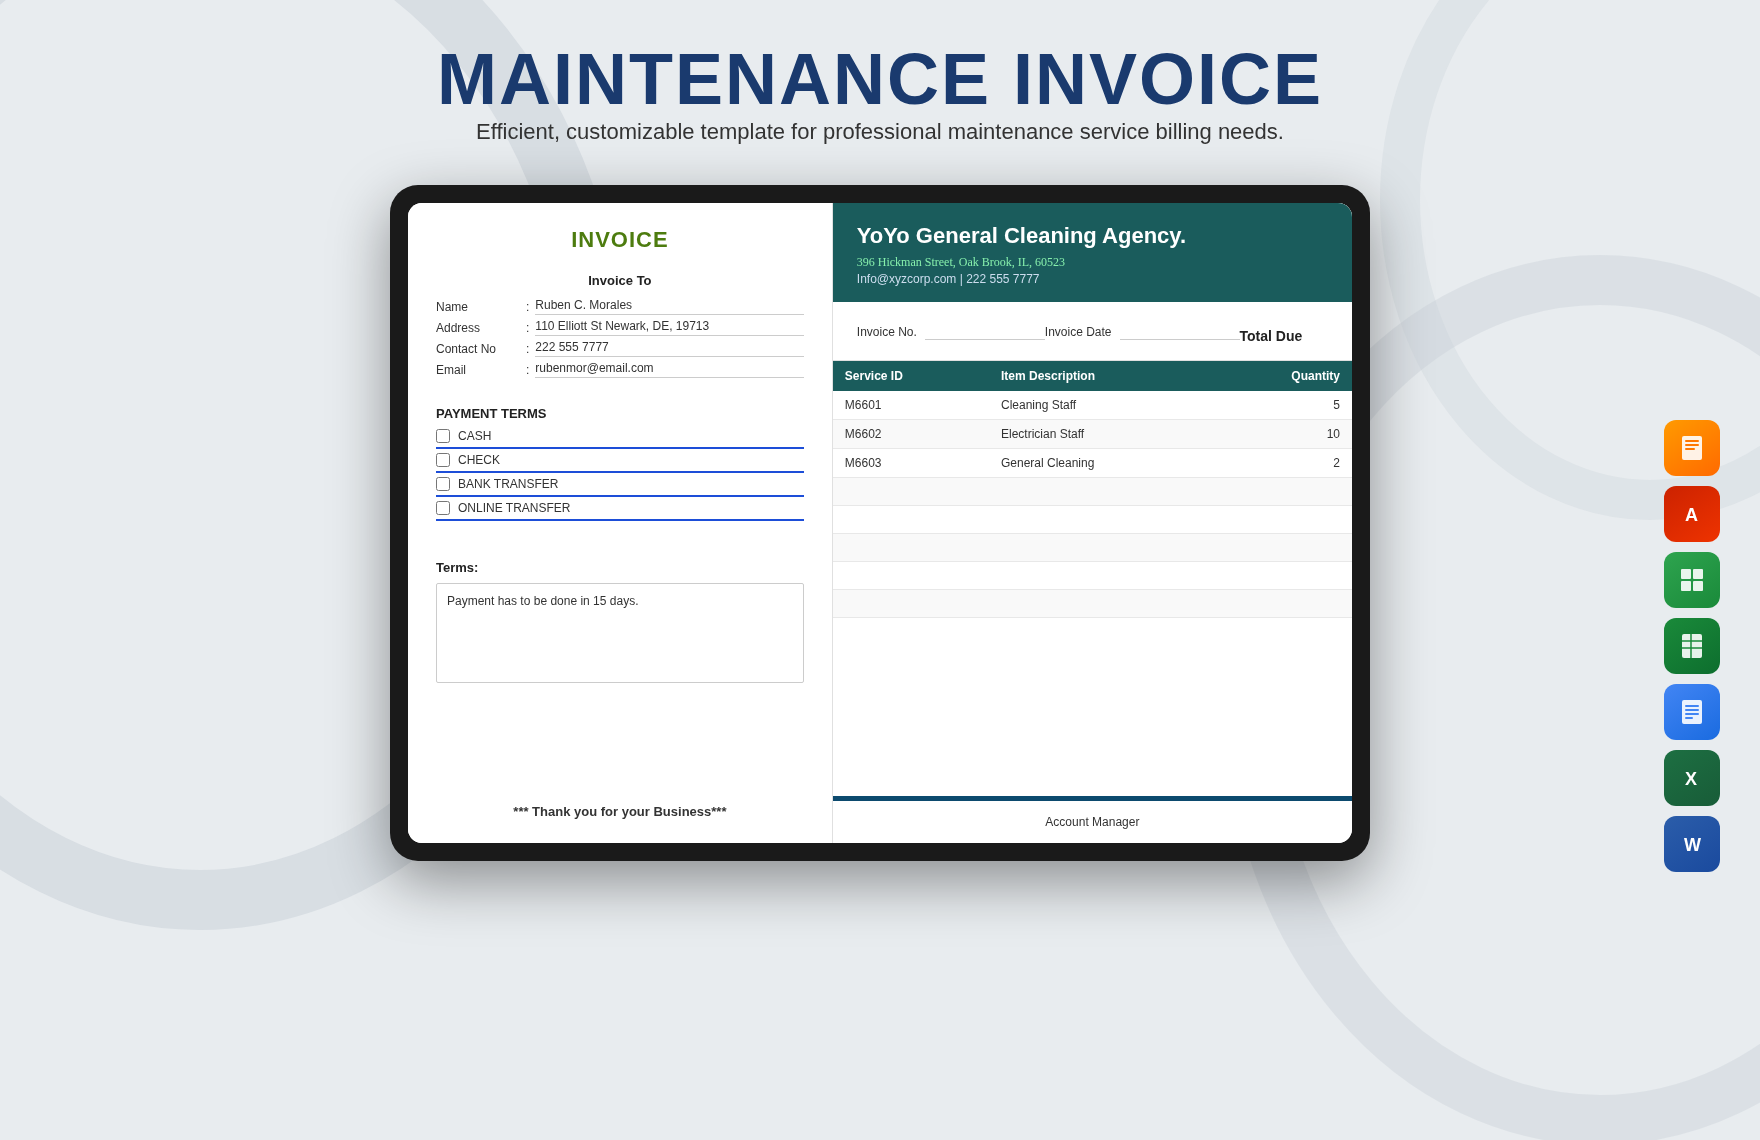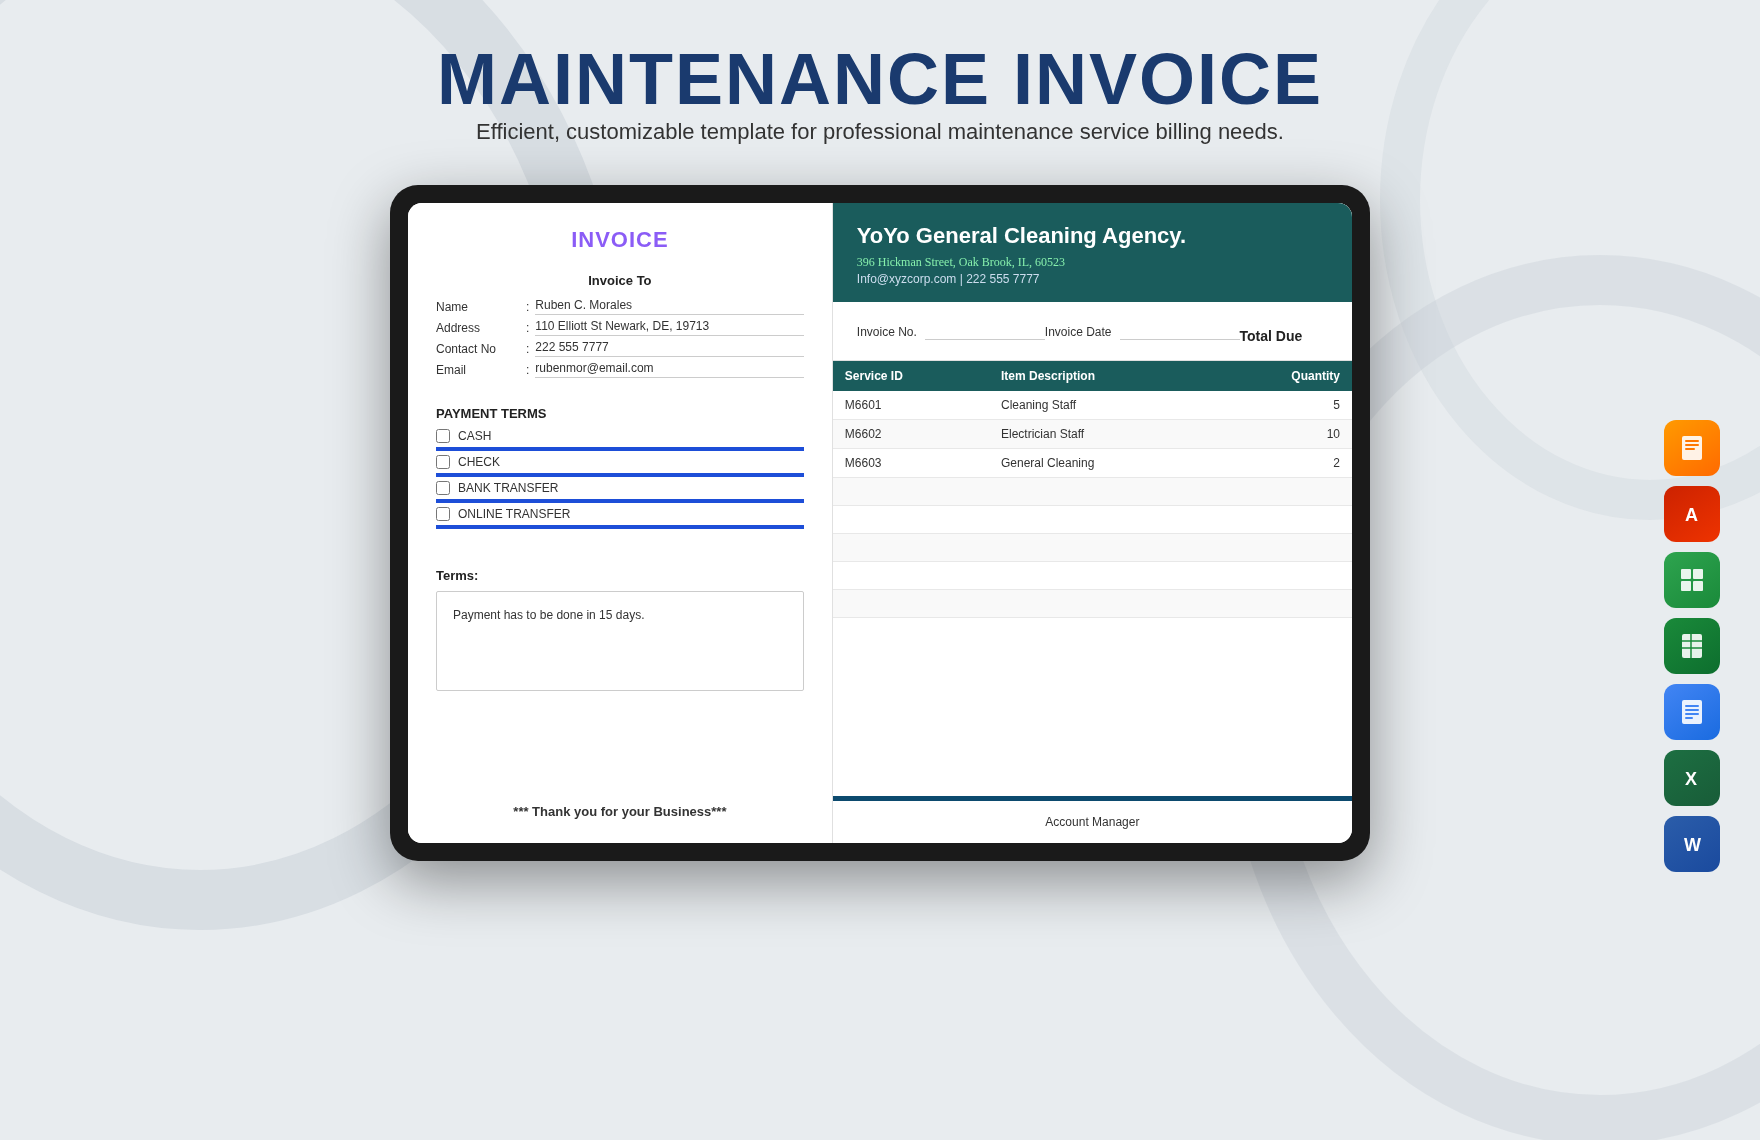--- a/index.html
+++ b/index.html
@@ -83,21 +83,21 @@
       background: white;
       padding: 24px 28px;
       border-right: 1px solid #e0e0e0;
       display: flex;
       flex-direction: column;
     }
 
     .invoice-title {
       font-size: 22px;
       font-weight: 700;
-      color: #8b5cf6;
+      color: #4d7c0f;
       text-align: center;
       margin-bottom: 20px;
       letter-spacing: 1px;
     }
 
     .invoice-to-label {
       font-size: 13px;
       font-weight: 700;
       color: #222;
       text-align: center;
@@ -139,21 +139,21 @@
       color: #222;
       margin-bottom: 8px;
     }
 
     .payment-option {
       display: flex;
       align-items: center;
       margin-bottom: 4px;
       font-size: 12px;
       color: #333;
-      border-bottom: 4px solid #1d4ed8;
+      border-bottom: 2px solid #1d4ed8;
       padding-bottom: 4px;
     }
 
     .payment-option input[type="checkbox"] {
       margin-right: 8px;
       width: 14px;
       height: 14px;
     }
 
     .terms-section {
@@ -162,21 +162,21 @@
 
     .terms-label {
       font-size: 13px;
       font-weight: 700;
       color: #222;
       margin-bottom: 8px;
     }
 
     .terms-box {
       border: 1px solid #ccc;
-      padding: 16px;
+      padding: 10px;
       min-height: 100px;
       font-size: 12px;
       color: #333;
       border-radius: 2px;
     }
 
     .thank-you {
       margin-top: auto;
       padding-top: 20px;
       text-align: center;

